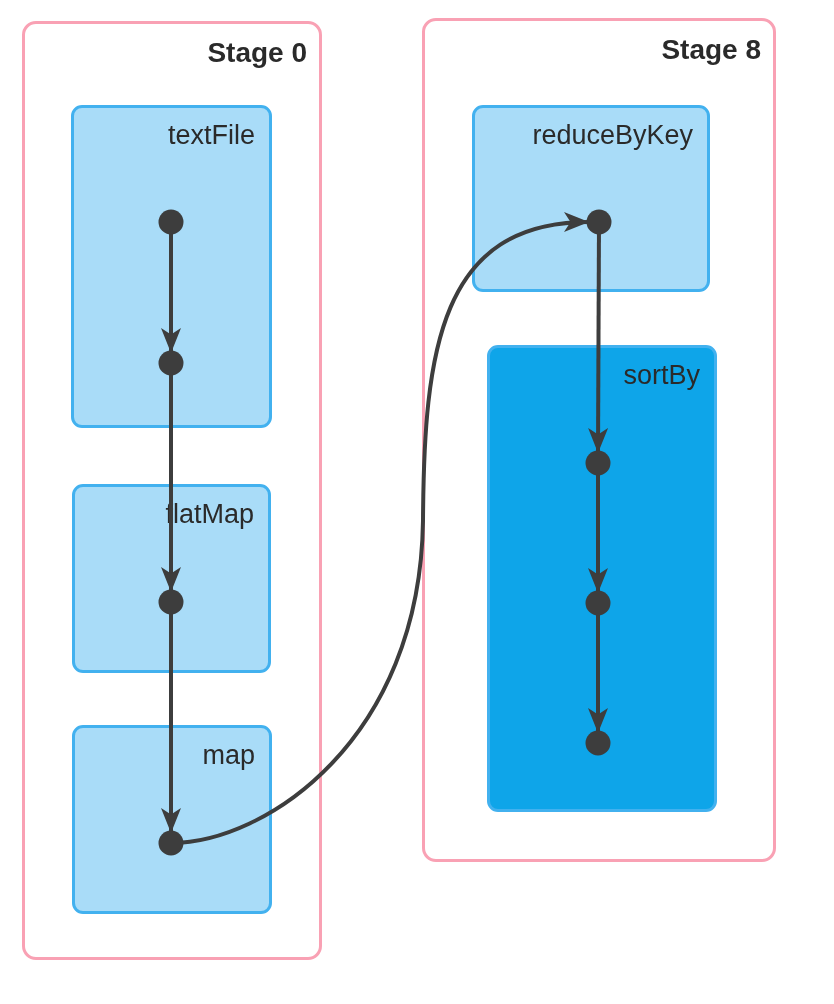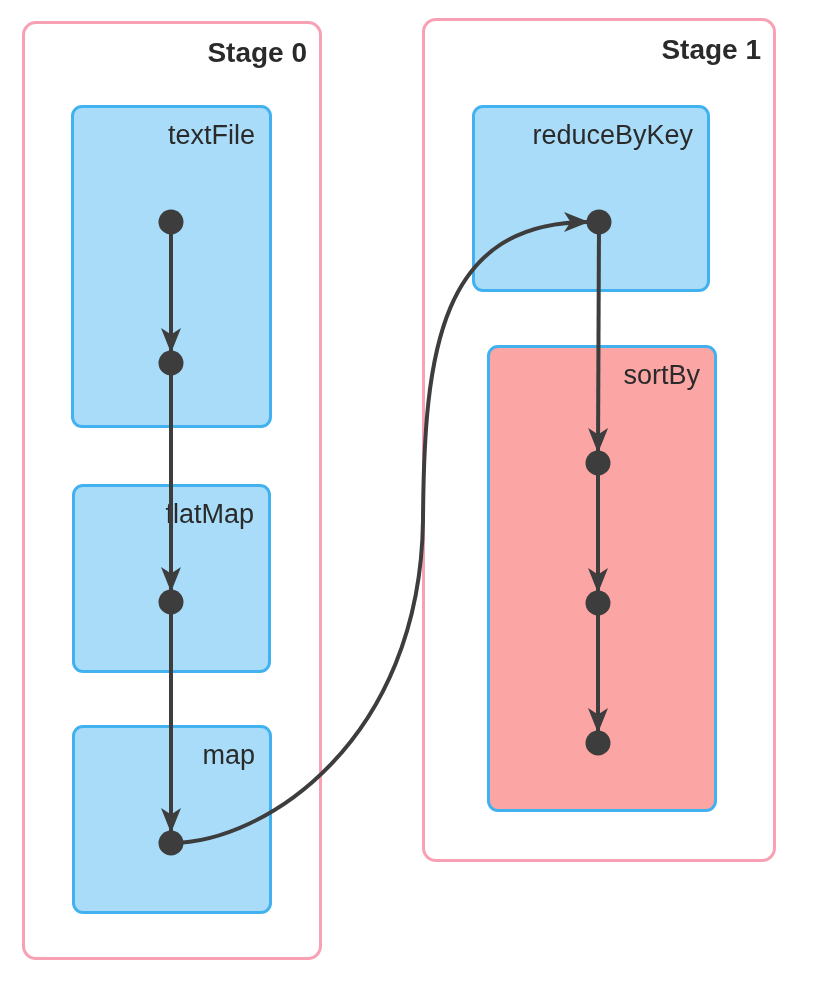--- a/index.html
+++ b/index.html
@@ -66,26 +66,26 @@
     <div class="op" style="left: 71px; top: 105px; width: 201px; height: 323px; border-color: rgb(66, 177, 239); background: rgb(169, 220, 248);">
       <span class="op-label" style="color: rgb(42, 42, 42);">textFile</span>
     </div>
     <div class="op" style="left: 72px; top: 484px; width: 199px; height: 189px; border-color: rgb(66, 177, 239); background: rgb(169, 220, 248);">
       <span class="op-label" style="color: rgb(42, 42, 42);">flatMap</span>
     </div>
     <div class="op" style="left: 72px; top: 725px; width: 200px; height: 189px; border-color: rgb(66, 177, 239); background: rgb(169, 220, 248);">
       <span class="op-label" style="color: rgb(42, 42, 42);">map</span>
     </div>
     <div class="stage" style="left: 422px; top: 18px; width: 354px; height: 844px; border-color: rgb(249, 161, 180); background: rgb(255, 255, 255);">
-      <span class="stage-label" style="color: rgb(42, 42, 42);">Stage 1</span>
+      <span class="stage-label" style="color: rgb(42, 42, 42);">Stage 8</span>
     </div>
     <div class="op" style="left: 472px; top: 105px; width: 238px; height: 187px; border-color: rgb(66, 177, 239); background: rgb(169, 220, 248);">
       <span class="op-label" style="color: rgb(42, 42, 42);">reduceByKey</span>
     </div>
-    <div class="op" style="left: 487px; top: 345px; width: 230px; height: 467px; border-color: rgb(66, 177, 239); background: #fca5a5;">
+    <div class="op" style="left: 487px; top: 345px; width: 230px; height: 467px; border-color: rgb(66, 177, 239); background: #0ea5e9;">
       <span class="op-label" style="color: rgb(42, 42, 42);">sortBy</span>
     </div>
     <svg id="edge-layer" width="834" height="1004" viewBox="0 0 834 1004">
     <defs>
       <marker id="arrowhead" viewBox="0 0 10 8" refX="10" refY="4" markerWidth="25" markerHeight="20" orient="auto" markerUnits="userSpaceOnUse">
         <path d="M 0 0 L 10 4 L 0 8 L 2.6 4 Z" fill="#3d3d3d"></path>
       </marker>
     </defs>
     <g id="edges-group">
         <path d="M 171 222 L 171 353" fill="none" stroke="#3d3d3d" stroke-width="4" marker-end="url(#arrowhead)"></path>

